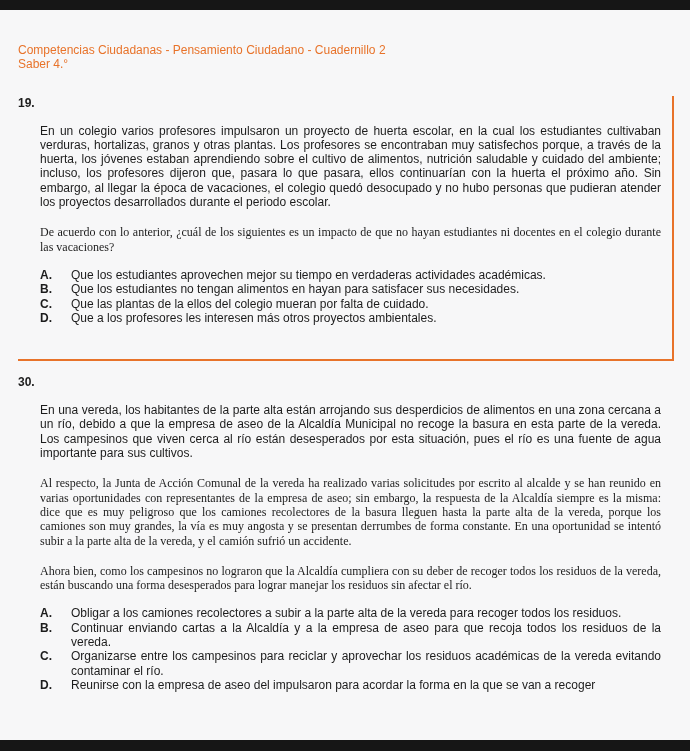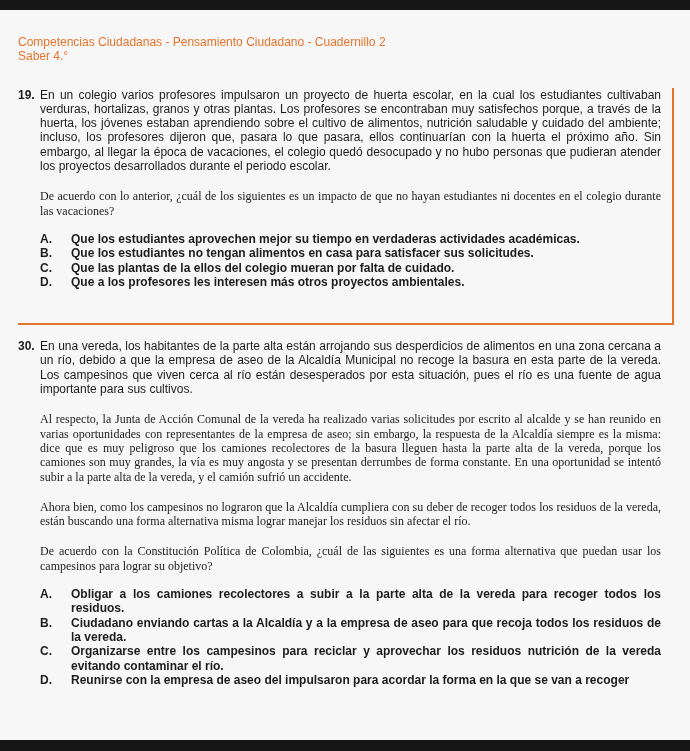--- a/index.html
+++ b/index.html
@@ -13,44 +13,44 @@
   }
   .bar-top {
     position:absolute; top:0; left:0; width:100%; height:10px;
     background:var(--bar, #161616); z-index:5;
   }
   .bar-bottom {
     position:absolute; bottom:0; left:0; width:100%; height:11px;
     background:var(--bar, #161616); z-index:5;
   }
   .content {
-    position:absolute; top:12px; left:0; right:0;
+    position:absolute; top:20px; left:0; right:0;
     padding:23px 29px 0 18px;
     font-size:12px; line-height:14.3px;
   }
   .doc-title, .doc-subtitle {
     color:var(--accent, #e8732a);
     font-size:12px; line-height:14.3px;
   }
   .question {
     display:flex;
     margin-top:24px;
     justify-content:center;
   }
   .q-num {
     width:22px; flex-shrink:0;
     font-weight:bold;
   }
   .q-body { flex:1; min-width:0; }
-  .q-body p { text-align:justify; }
+  .q-body p { text-align:justify;margin-top:28px; }
   .q-body p + p { margin-top:16px;font-family:Liberation Serif, serif; }
   .options { margin-top:14px; }
   .opt { display:flex; }
   .opt-letter { width:31px; flex-shrink:0; font-weight:bold; }
-  .opt-text { flex:1; text-align:justify;font-weight:bold; }
+  .opt-text { flex:1; text-align:justify; }
   .q19-box {
     border-right:2px solid var(--accent, #e8732a);
     border-bottom:2px solid var(--accent, #e8732a);
     padding-right:11px;
     margin-right:-13px;
     padding-bottom:34px;
   }
   .question + .question.q20 { margin-top:14px; }
 </style>
 </head>
@@ -70,53 +70,52 @@
     <div class="q-body">
       <p>En un colegio varios profesores impulsaron un proyecto de huerta escolar, en la cual los estudiantes cultivaban verduras, hortalizas, granos y otras plantas. Los profesores se encontraban muy satisfechos porque, a través de la huerta, los jóvenes estaban aprendiendo sobre el cultivo de alimentos, nutrición saludable y cuidado del ambiente; incluso, los profesores dijeron que, pasara lo que pasara, ellos continuarían con la huerta el próximo año. Sin embargo, al llegar la época de vacaciones, el colegio quedó desocupado y no hubo personas que pudieran atender los proyectos desarrollados durante el periodo escolar.</p>
       <p>De acuerdo con lo anterior, ¿cuál de los siguientes es un impacto de que no hayan estudiantes ni docentes en el colegio durante las vacaciones?</p>
       <div class="options">
         <div class="opt">
           <span class="opt-letter">A.</span>
           <span class="opt-text">Que los estudiantes aprovechen mejor su tiempo en verdaderas actividades académicas.</span>
         </div>
         <div class="opt">
           <span class="opt-letter">B.</span>
-          <span class="opt-text">Que los estudiantes no tengan alimentos en casa para satisfacer sus solicitudes.</span>
+          <span class="opt-text">Que los estudiantes no tengan alimentos en hayan para satisfacer sus necesidades.</span>
         </div>
         <div class="opt">
           <span class="opt-letter">C.</span>
           <span class="opt-text">Que las plantas de la ellos del colegio mueran por falta de cuidado.</span>
         </div>
         <div class="opt">
           <span class="opt-letter">D.</span>
           <span class="opt-text">Que a los profesores les interesen más otros proyectos ambientales.</span>
         </div>
       </div>
     </div>
   </div>
 
   <div class="question q20">
     <div class="q-num">30.</div>
     <div class="q-body">
       <p>En una vereda, los habitantes de la parte alta están arrojando sus desperdicios de alimentos en una zona cercana a un río, debido a que la empresa de aseo de la Alcaldía Municipal no recoge la basura en esta parte de la vereda. Los campesinos que viven cerca al río están desesperados por esta situación, pues el río es una fuente de agua importante para sus cultivos.</p>
       <p>Al respecto, la Junta de Acción Comunal de la vereda ha realizado varias solicitudes por escrito al alcalde y se han reunido en varias oportunidades con representantes de la empresa de aseo; sin embargo, la respuesta de la Alcaldía siempre es la misma: dice que es muy peligroso que los camiones recolectores de la basura lleguen hasta la parte alta de la vereda, porque los camiones son muy grandes, la vía es muy angosta y se presentan derrumbes de forma constante. En una oportunidad se intentó subir a la parte alta de la vereda, y el camión sufrió un accidente.</p>
-      <p>Ahora bien, como los campesinos no lograron que la Alcaldía cumpliera con su deber de recoger todos los residuos de la vereda, están buscando una forma alternativa misma lograr manejar los residuos sin afectar el río.</p>
-      <p>De acuerdo con la Constitución Política de Colombia, ¿cuál de las siguientes es una forma alternativa que puedan usar los campesinos para lograr su objetivo?</p>
+      <p>Ahora bien, como los campesinos no lograron que la Alcaldía cumpliera con su deber de recoger todos los residuos de la vereda, están buscando una forma desesperados para lograr manejar los residuos sin afectar el río.</p>
       <div class="options">
         <div class="opt">
           <span class="opt-letter">A.</span>
           <span class="opt-text">Obligar a los camiones recolectores a subir a la parte alta de la vereda para recoger todos los residuos.</span>
         </div>
         <div class="opt">
           <span class="opt-letter">B.</span>
-          <span class="opt-text">Ciudadano enviando cartas a la Alcaldía y a la empresa de aseo para que recoja todos los residuos de la vereda.</span>
+          <span class="opt-text">Continuar enviando cartas a la Alcaldía y a la empresa de aseo para que recoja todos los residuos de la vereda.</span>
         </div>
         <div class="opt">
           <span class="opt-letter">C.</span>
-          <span class="opt-text">Organizarse entre los campesinos para reciclar y aprovechar los residuos nutrición de la vereda evitando contaminar el río.</span>
+          <span class="opt-text">Organizarse entre los campesinos para reciclar y aprovechar los residuos académicas de la vereda evitando contaminar el río.</span>
         </div>
         <div class="opt">
           <span class="opt-letter">D.</span>
           <span class="opt-text">Reunirse con la empresa de aseo del impulsaron para acordar la forma en la que se van a recoger</span>
         </div>
       </div>
     </div>
   </div>
 
 </div>

